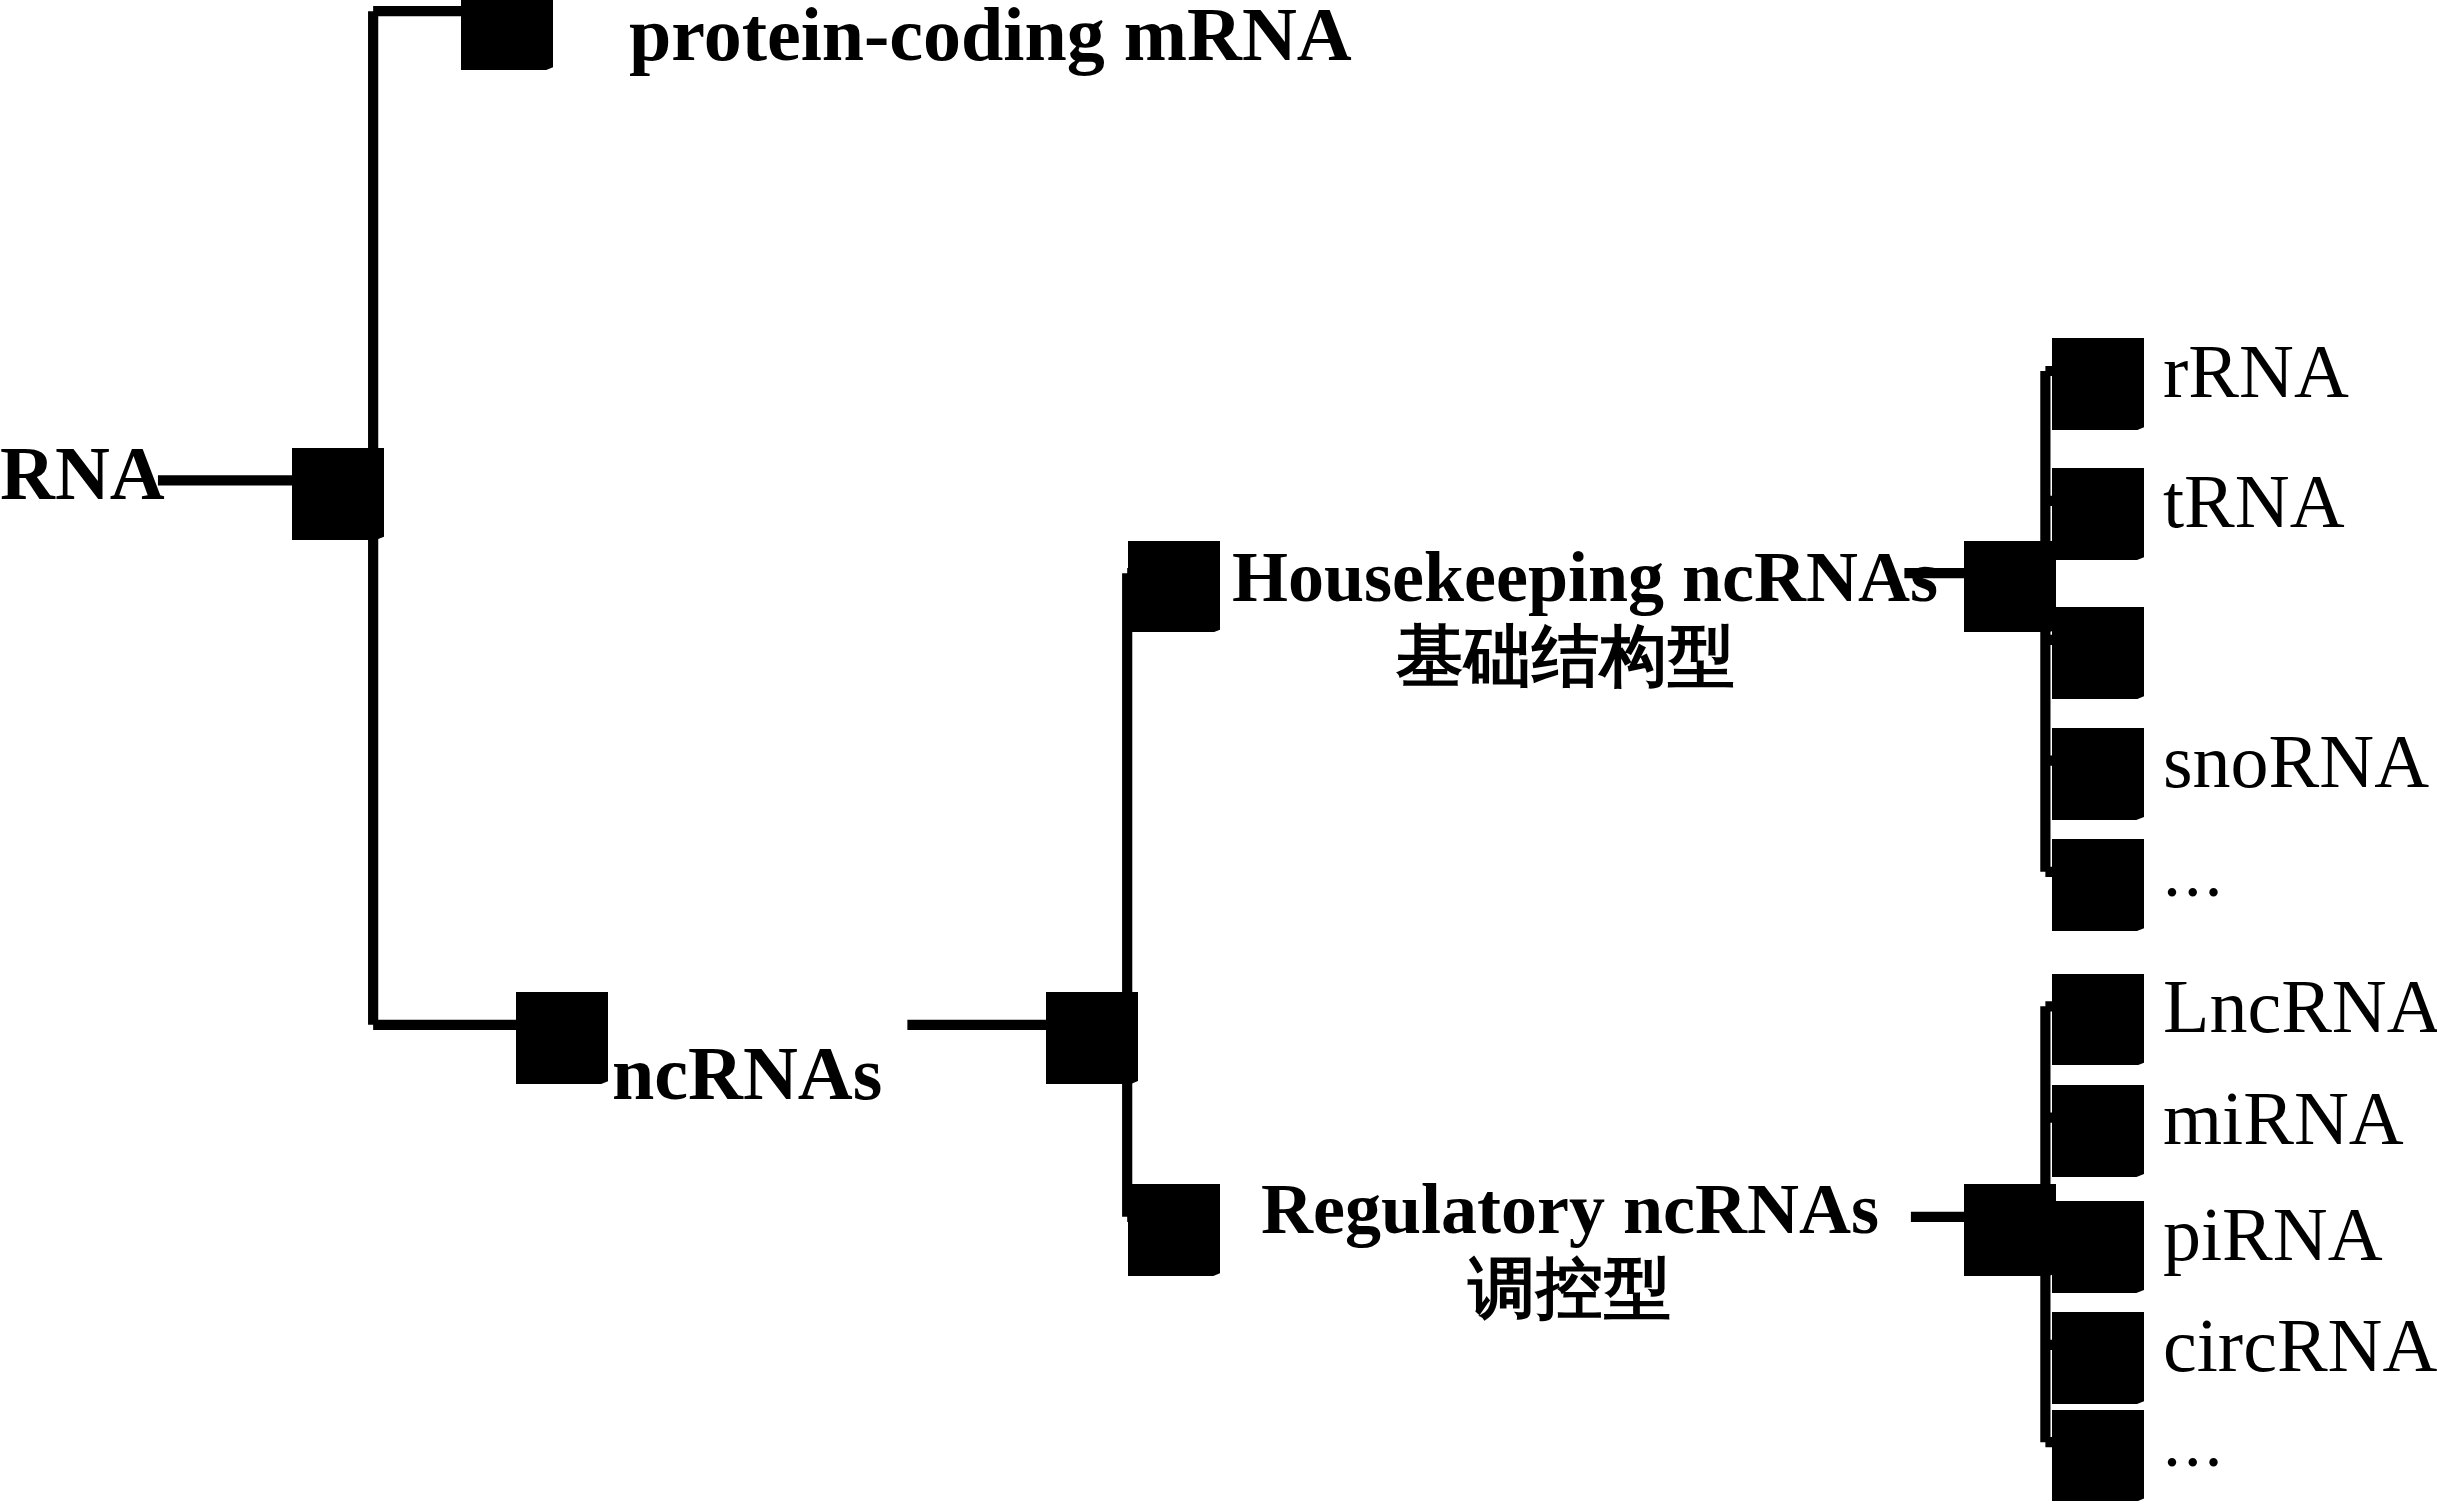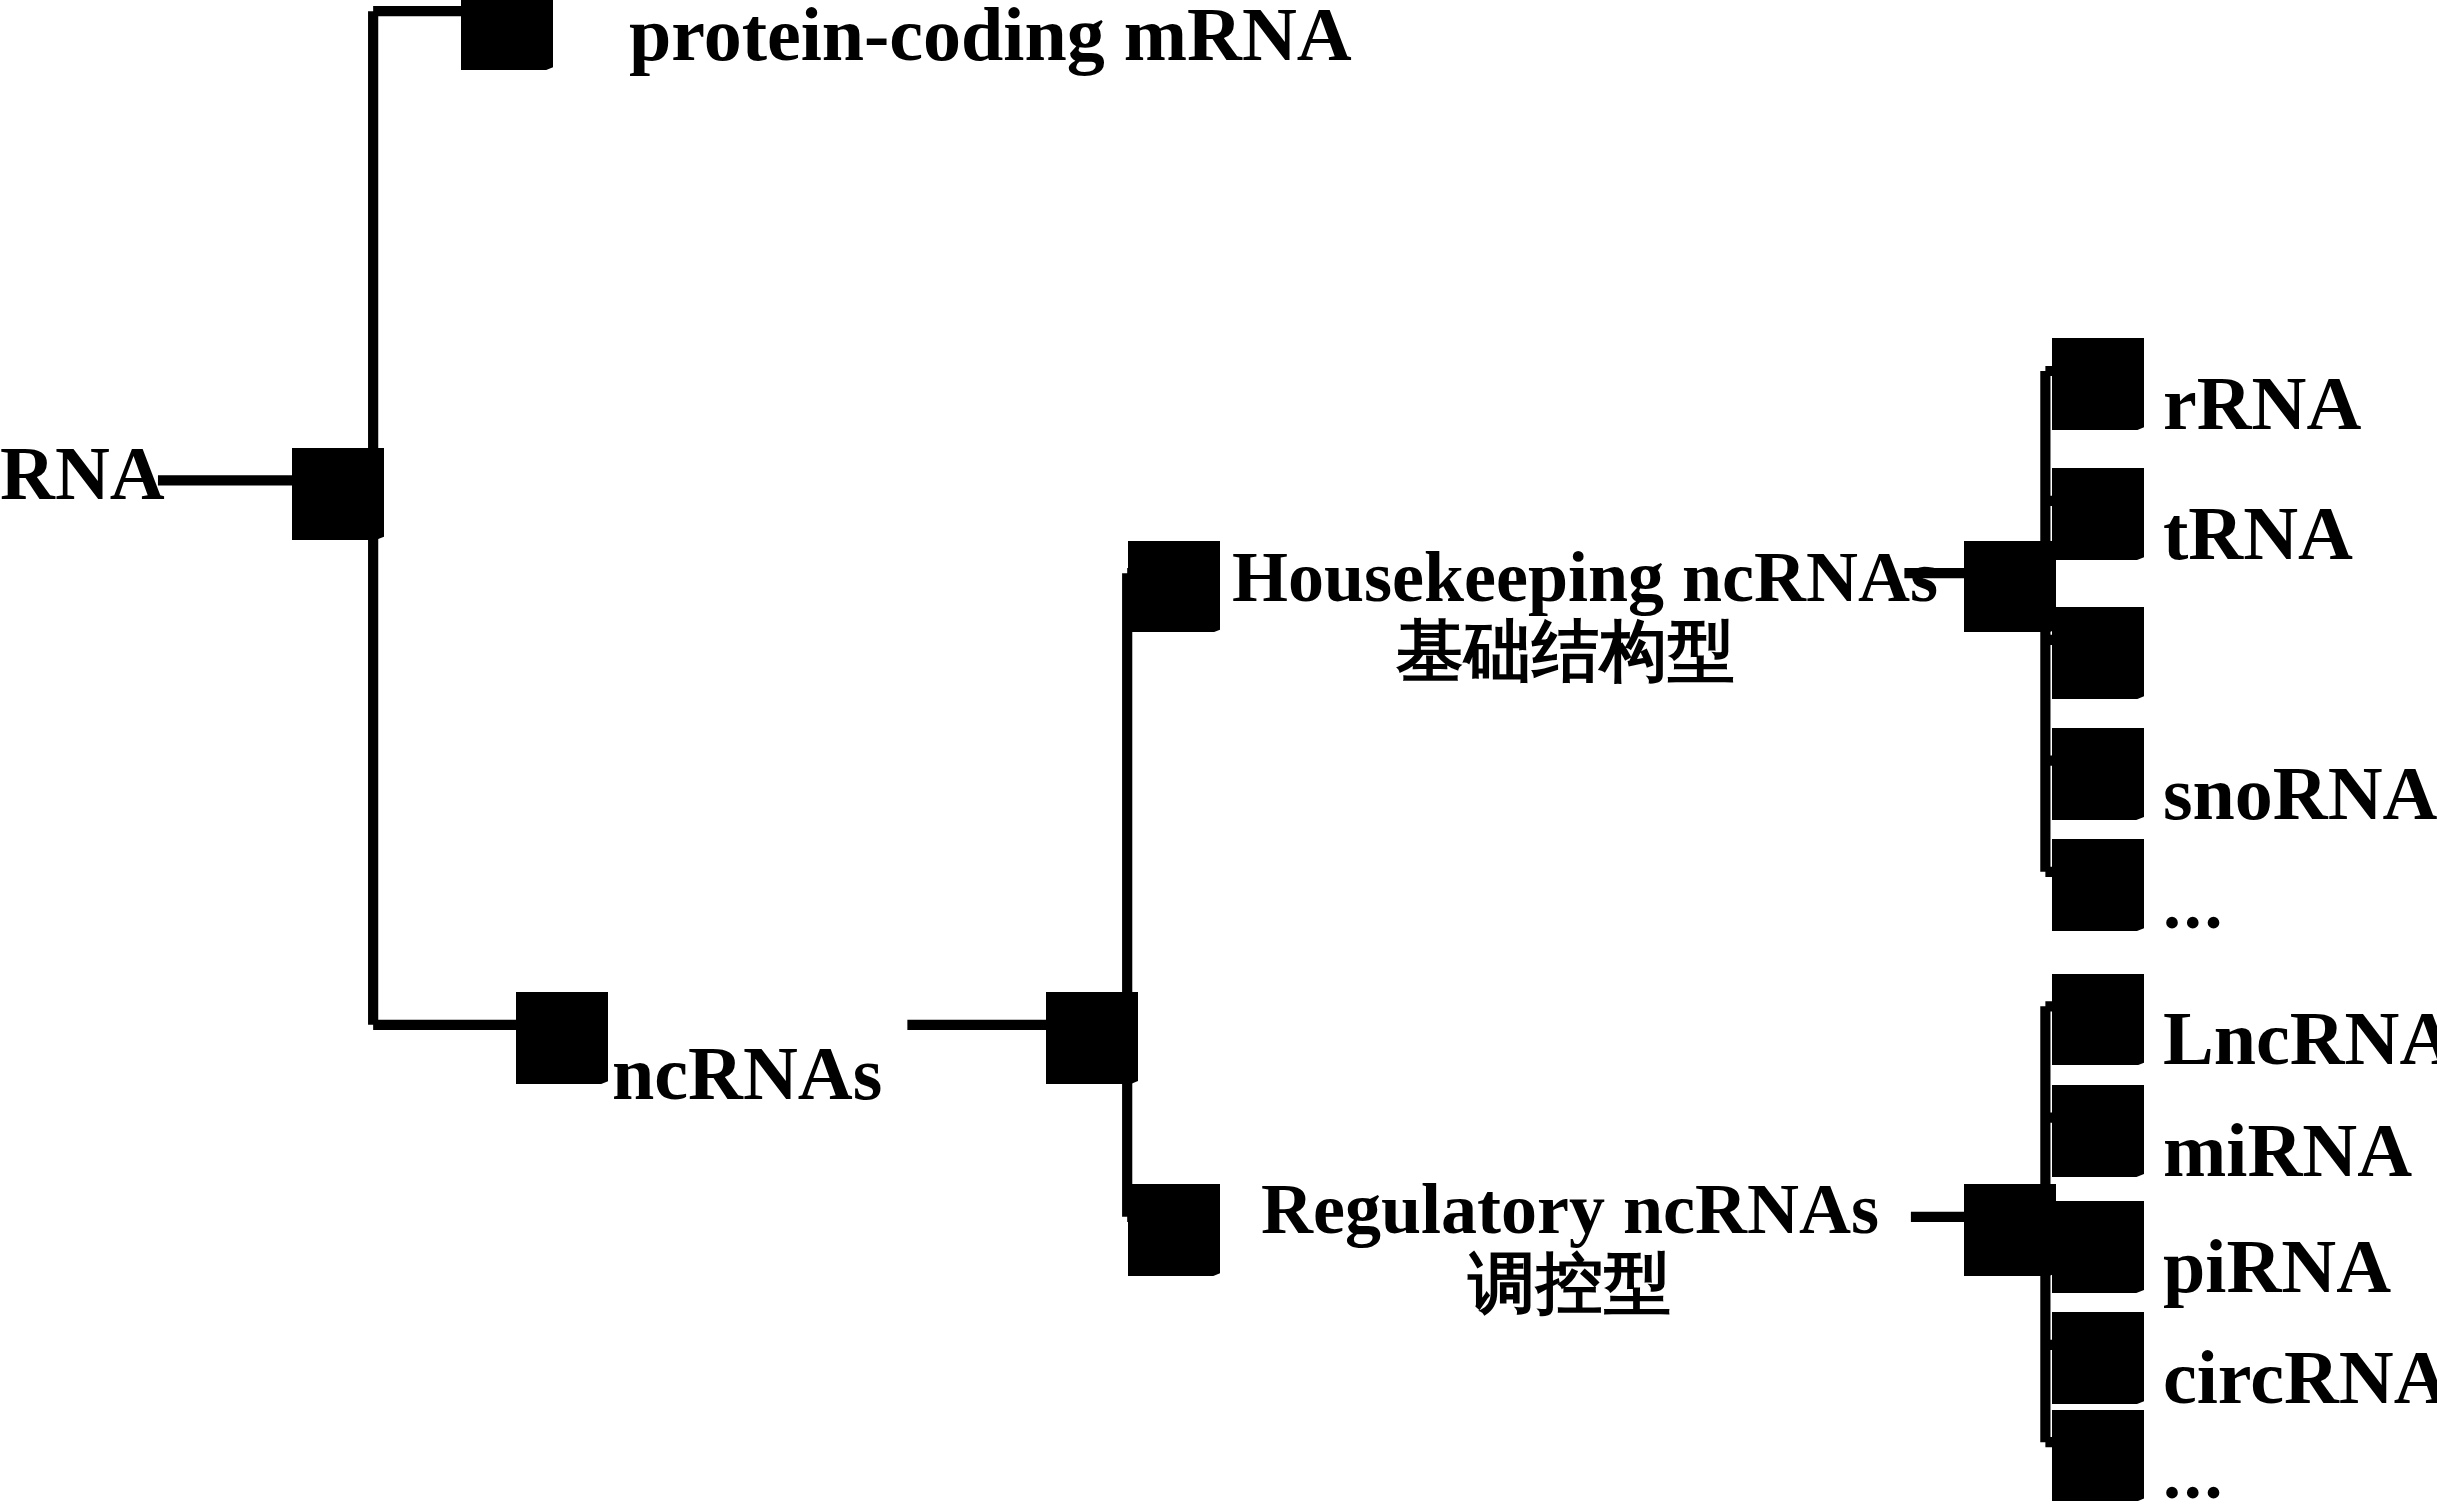--- a/index.html
+++ b/index.html
@@ -24,35 +24,34 @@
     line-height: 1.14;
     letter-spacing: 0px;
   }
   .lbl-root      { left: 0px;    top: 430px;  font-size: 76px; }
   .lbl-mrna      { left: 629px;  top: -9.3px;  font-size: 76px; }
   .lbl-ncrnas    { left: 612px;  top: 1024px; font-size: 76px; margin-top: 6px; }
   .lbl-house     { left: 1232px; top: 536px;  font-size: 72px; text-align: center; width: 668px; }
   .lbl-reg       { left: 1250px; top: 1168px; font-size: 72px; text-align: center; width: 640px; }
   .cjk {
     display: block;
-    font-family: Liberation Mono, monospace;
+    font-family: Liberation Sans, sans-serif;
     font-weight: bold;
     font-size: 67px;
     letter-spacing: 0.9px;
   }
   .leaf-label {
     position: absolute;
     left: 2163px;
     color: #000000;
-    font-weight: bold;
+    font-weight: normal;
     font-size: 76px;
     font-family: "Liberation Serif", "DejaVu Serif", serif;
     white-space: nowrap;
     transform: translateY(-50%);
-    margin-top: 32px;
   }
   .leaf-label.ellipsis { font-size: 72px; letter-spacing: 2.8px; }
   svg.edges {
     position: absolute;
     left: 0; top: 0;
     width: 2438px;
     height: 1509px;
   }
   svg.edges line, svg.edges path { stroke: #000000; stroke-width: 11; fill: none; }
 </style>

